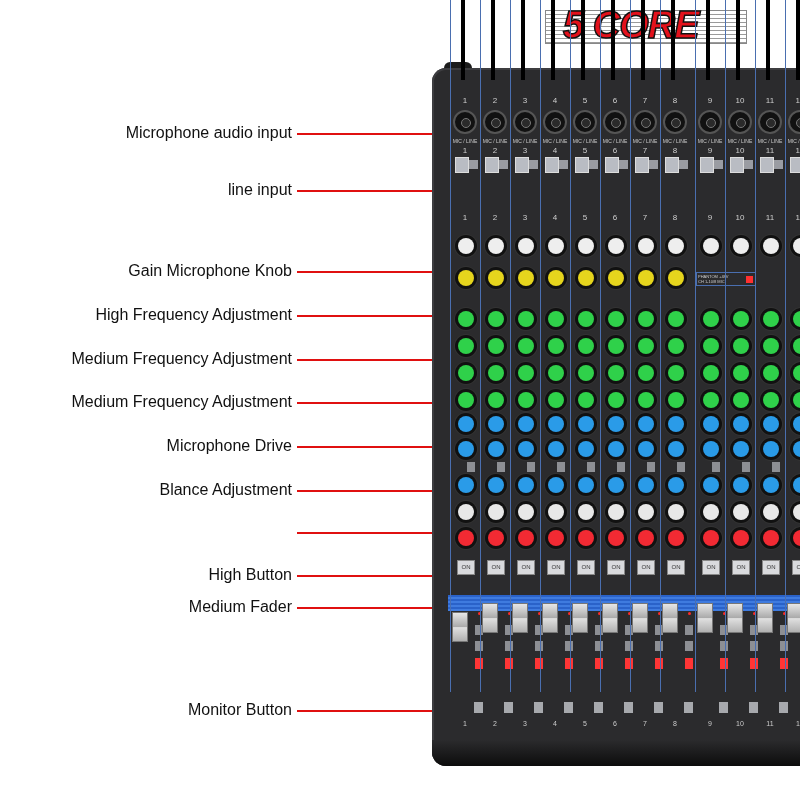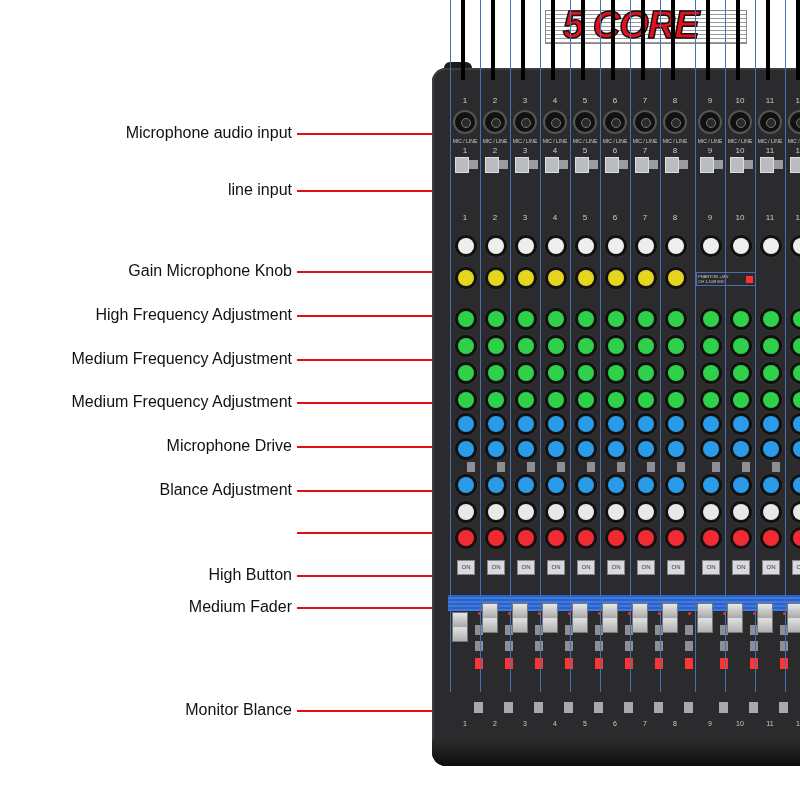--- a/index.html
+++ b/index.html
@@ -72,21 +72,21 @@
     <div class="label" style="top: 511px; text-align: center;">
     </div>
     <div class="leader" style="left: 297px; top: 532px; width: 168px;"></div>
     <div class="dot" style="left: 459px; top: 527px;"></div>
     <div class="label" style="top: 564px;">High Button</div>
     <div class="leader" style="left: 297px; top: 575px; width: 168px;"></div>
     <div class="dot" style="left: 459px; top: 570px;"></div>
     <div class="label" style="top: 596px;">Medium Fader</div>
     <div class="leader" style="left: 297px; top: 607px; width: 168px;"></div>
     <div class="dot" style="left: 459px; top: 602px;"></div>
-    <div class="label" style="top: 699px;">Monitor Blance</div>
+    <div class="label" style="top: 699px;">Monitor Button</div>
     <div class="leader" style="left: 297px; top: 710px; width: 205px;"></div>
     <div class="dot" style="left: 496px; top: 705px;"></div>
   </div>
 
 <div class="handle"></div>
 <div class="mixer"></div>
 <div class="lowershadow"></div>
 <div class="strip"></div>
 <div class="phantom">
   <div>PHANTOM +48V</div>

